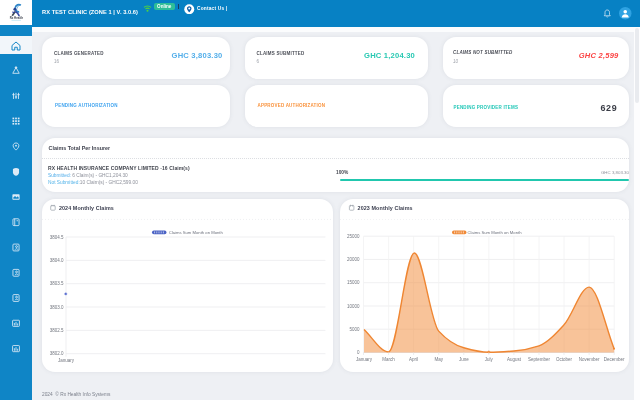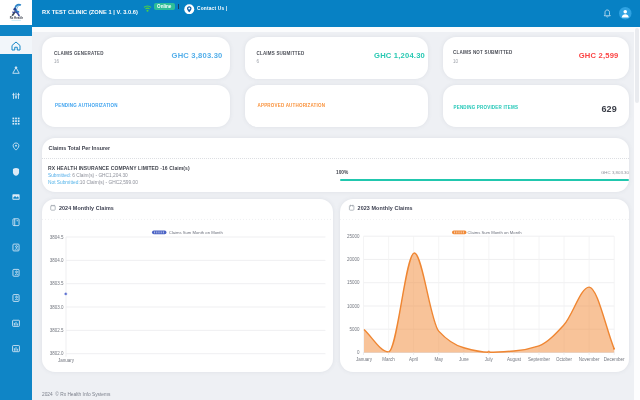--- a/index.html
+++ b/index.html
@@ -138,37 +138,37 @@
 <div class="abs" style="left:634.5px;top:28px;width:4.5px;height:75px;background:#e9ebef;border-radius:2px;"></div>
 
 <div class="card" style="left:42px;top:37px;width:187.5px;height:41.5px;">
   <div class="lbl" style="position:absolute;left:12px;top:13.8px;">CLAIMS GENERATED</div>
   <div class="num" style="position:absolute;left:12px;top:22px;">16</div>
   <div class="val" style="position:absolute;right:7px;top:13.6px;color:#52aeea;">GHC 3,803.30</div>
 </div>
 <div class="card" style="left:244.5px;top:37px;width:183.5px;height:41.5px;">
   <div class="lbl" style="position:absolute;left:12px;top:13.8px;">CLAIMS SUBMITTED</div>
   <div class="num" style="position:absolute;left:12px;top:22px;">6</div>
-  <div class="val" style="position:absolute;right:3px;top:13.6px;color:#27c8b2;text-align:center;">GHC 1,204.30</div>
-</div>
-<div class="card" style="left:443px;top:37px;width:186px;height:41.5px;">
+  <div class="val" style="position:absolute;right:13px;top:13.6px;color:#27c8b2;text-align:center;">GHC 1,204.30</div>
+</div>
+<div class="card" style="left:443px;top:37px;width:186px;height:41.5px;font-style:italic;">
   <div class="lbl" style="position:absolute;left:10px;top:13.3px;">CLAIMS NOT SUBMITTED</div>
   <div class="num" style="position:absolute;left:10px;top:21.5px;">10</div>
   <div class="val" style="position:absolute;right:10.5px;top:13.6px;color:#fb4343;">GHC 2,599</div>
 </div>
 
 <div class="card" style="left:42px;top:85px;width:187.5px;height:41.5px;">
   <div class="lbl" style="position:absolute;left:13px;top:17.5px;color:#3fa3ef;">PENDING AUTHORIZATION</div>
 </div>
 <div class="card" style="left:244.5px;top:85px;width:183.5px;height:41.5px;">
   <div class="lbl" style="position:absolute;left:13px;top:17.5px;color:#f9923c;">APPROVED AUTHORIZATION</div>
 </div>
 <div class="card" style="left:443px;top:85px;width:186px;height:41.5px;">
   <div class="lbl" style="position:absolute;left:10.5px;top:20px;color:#21c7b7;">PENDING PROVIDER ITEMS</div>
-  <div class="val" style="position:absolute;right:12px;top:19.2px;color:#3b3e48;font-size:9px;">629</div>
+  <div class="val" style="position:absolute;right:12px;top:19.2px;color:#3b3e48;font-size:9px;font-family:Liberation Mono, monospace;">629</div>
 </div>
 
 <div class="card" style="left:42px;top:138.3px;width:587px;height:54.2px;">
   <div style="position:absolute;left:6.5px;top:6.8px;font-size:5.4px;font-weight:bold;color:#40434f;">Claims Total Per Insurer</div>
   <div class="dotted" style="position:absolute;left:0;top:19.5px;width:587px;"></div>
   <div style="position:absolute;left:6px;top:26.8px;font-size:5px;font-weight:bold;color:#43464f;letter-spacing:.1px;">RX HEALTH INSURANCE COMPANY LIMITED -16 Claim(s)</div>
   <div style="position:absolute;left:6px;top:34.3px;font-size:4.8px;color:#8e919b;"><span style="color:#52aeea;">Submitted:</span> 6 Claim(s) - GHC1,204.30</div>
   <div style="position:absolute;left:6px;top:41.3px;font-size:4.8px;color:#8e919b;"><span style="color:#55b4e9;">Not Submitted:</span>10 Claim(s) - GHC2,599.00</div>
   <div style="position:absolute;left:294px;top:31.5px;font-size:4.8px;font-weight:bold;color:#43464f;">100%</div>
   <div style="position:absolute;right:0px;top:31.5px;font-size:4.4px;color:#8e919b;">GHC 3,803.30</div>

